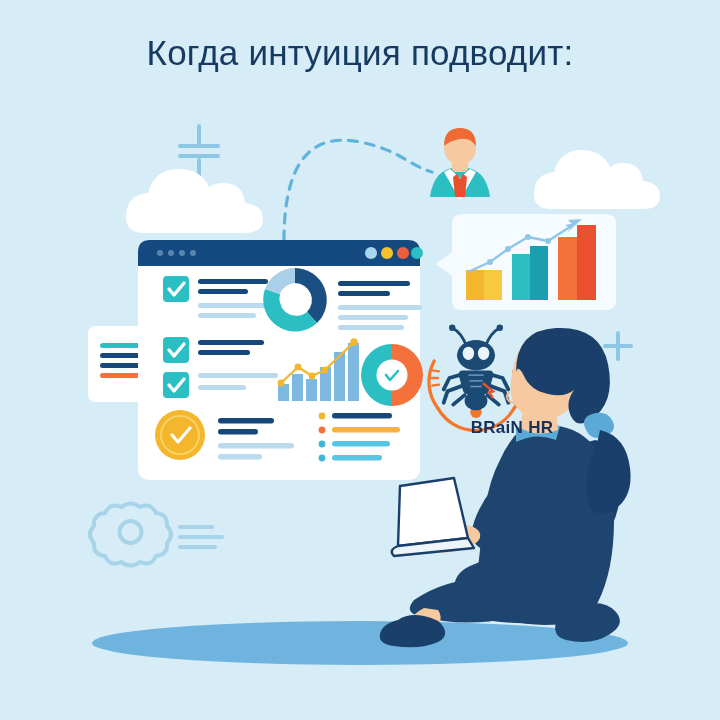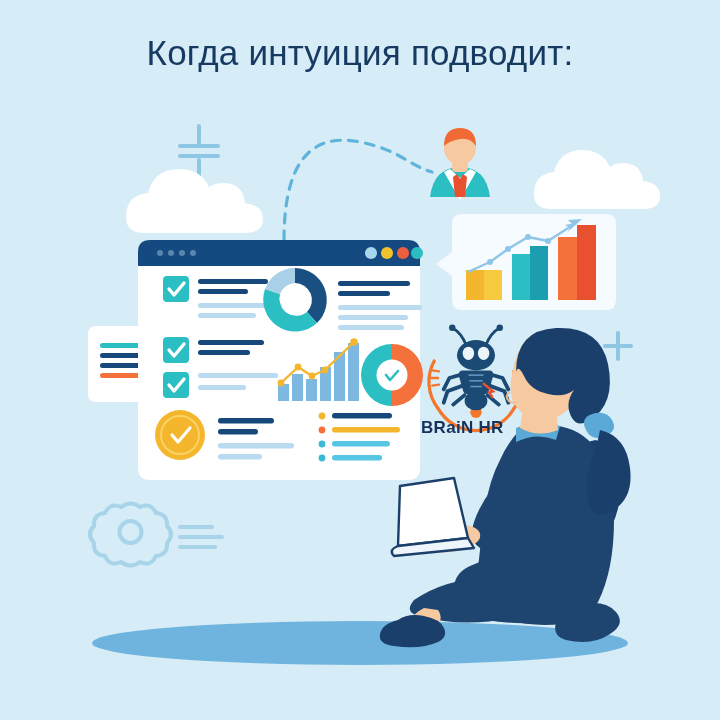--- a/index.html
+++ b/index.html
@@ -18,22 +18,22 @@
   }
   .title-main{
     font-size:35px;font-weight:400;color:#173a63;letter-spacing:.2px;
     line-height:1.08;white-space:nowrap;text-align:center;
   }
   .title-sub{
     font-size:22px;font-weight:400;color:#173a63;margin-top:7px;
     white-space:nowrap;
   }
   .logo-text{
-    position:absolute;left:421px;top:418px;width:110px;text-align:left;
-    font-size:17px;font-weight:700;color:#15315c;letter-spacing:.3px;
+    position:absolute;left:421px;top:418px;width:110px;text-align:center;
+    font-size:17px;font-weight:700;color:#15315c;letter-spacing:.3px;padding-left:36px;
   }
 </style>
 </head>
 <body>
 
 <div id="stage">
 
   <svg width="720" height="720" viewBox="0 0 720 720">
     <defs>
       <clipPath id="clipCard">

